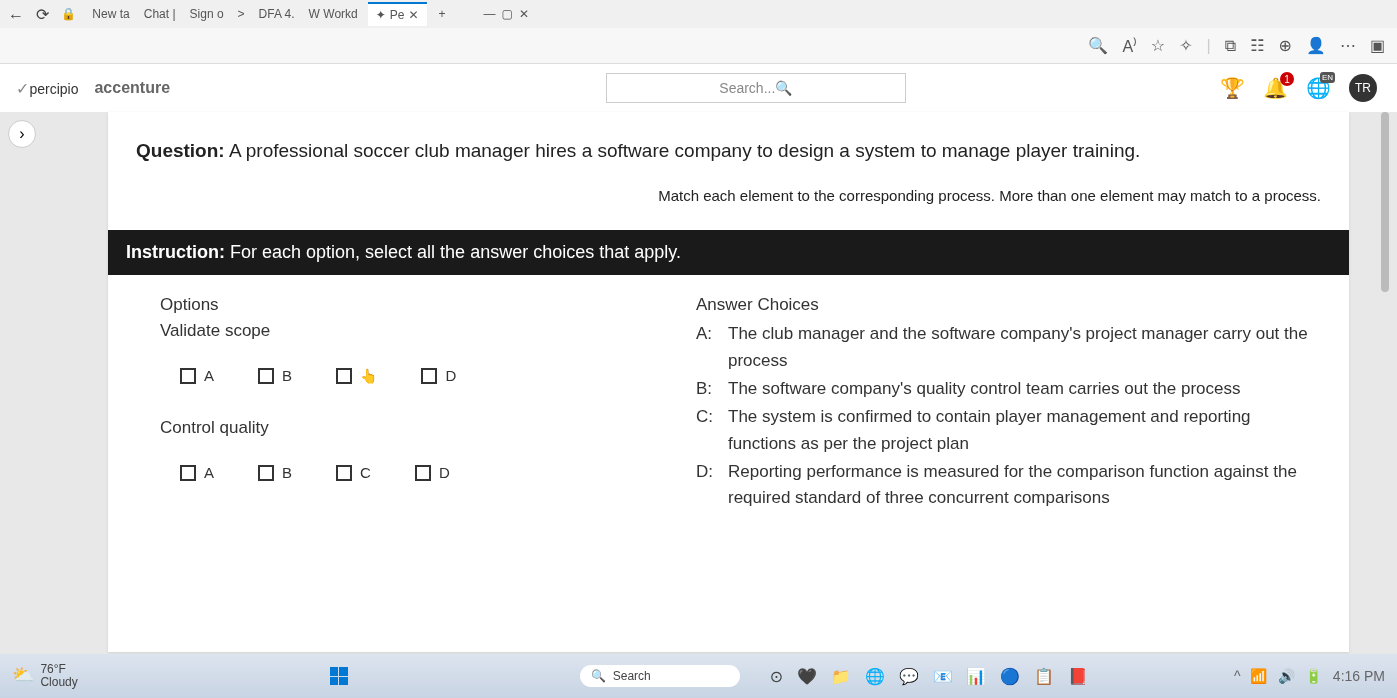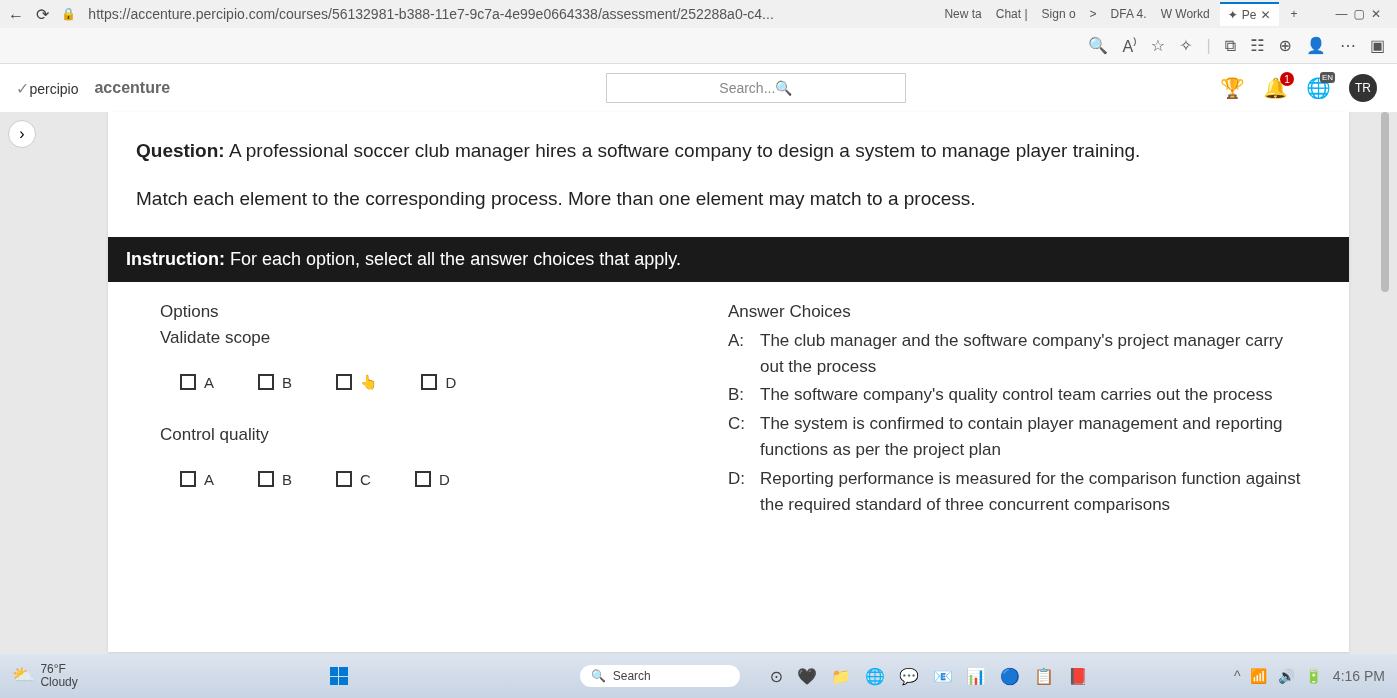--- a/index.html
+++ b/index.html
@@ -31,26 +31,26 @@
     .avatar { width: 28px; height: 28px; border-radius: 50%; background: #333; color: #fff; display: flex; align-items: center; justify-content: center; font-size: 12px; }
     
     .expand-btn { position: absolute; left: 8px; top: 120px; width: 28px; height: 28px; background: #fff; border: 1px solid #ccc; border-radius: 50%; display: flex; align-items: center; justify-content: center; cursor: pointer; z-index: 10; }
     
     .content-area { background: #fff; margin: 0 48px 0 108px; padding: 24px 28px 40px 28px; height: 540px; position: relative; box-shadow: 0 1px 3px rgba(0,0,0,0.1); }
     .scrollbar-track { position: absolute; right: -42px; top: 0; width: 10px; height: 100%; }
     .scrollbar-thumb { background: #bbb; width: 8px; height: 180px; border-radius: 4px; }
     
     .question-text { font-size: 19px; color: #222; line-height: 1.6; }
     .question-label { font-weight: bold; }
-    .question-sub { font-size: 19px; color: #222; margin-top: 18px; line-height: 1.6; }
+    .question-sub { font-size: 15px; color: #222; margin-top: 18px; line-height: 1.6; text-align: right; }
     
     .instruction-bar { background: #1a1a1a; color: #fff; padding: 12px 18px; font-size: 18px; margin: 22px -28px 15px -28px; }
     .instruction-label { font-weight: bold; }
     
-    .columns { display: flex; margin-top: 20px; gap: 52px; }
+    .columns { display: flex; margin-top: 20px; gap: 20px; }
     .col-left { flex: 0 0 540px; padding-left: 24px; }
     .col-right { flex: 1; padding-right: 10px; }
     
     .section-head { font-size: 17px; color: #333; margin-bottom: 6px; }
     .option-name { font-size: 17px; color: #333; margin-bottom: 26px; }
     
     .checkbox-row { display: flex; gap: 44px; padding-left: 20px; margin-bottom: 34px; }
     .check-item { display: flex; align-items: center; gap: 8px; font-size: 15px; color: #333; }
     .checkbox { width: 16px; height: 16px; border: 2px solid #333; cursor: pointer; display: inline-block; }
     .cursor-icon { font-size: 14px; }
@@ -68,21 +68,20 @@
     .win-logo { width:18px; height:18px; display:grid; grid-template-columns:1fr 1fr; grid-template-rows:1fr 1fr; gap:1px; }
     .win-logo div { background:#0078d4; }
   </style>
 </head>
 <body>
 
 <div class="browser-chrome">
   <span class="nav-arrow">←</span>
   <span class="nav-arrow">⟳</span>
   <span class="lock-icon">🔒</span>
-  <span class="url-text">https://accenture.percipio.com/courses/56132981-b388-11e7-9c7a-4e99e0664338/assessment/252288a0-c4...</span>
   <div class="tabs-right">
     <span class="tab-item">New ta</span>
     <span class="tab-item">Chat |</span>
     <span class="tab-item">Sign o</span>
     <span class="tab-item">&gt;</span>
     <span class="tab-item">DFA 4.</span>
     <span class="tab-item">W Workd</span>
     <span class="tab-active">
       <span>✦</span>
       <span>Pe</span>

